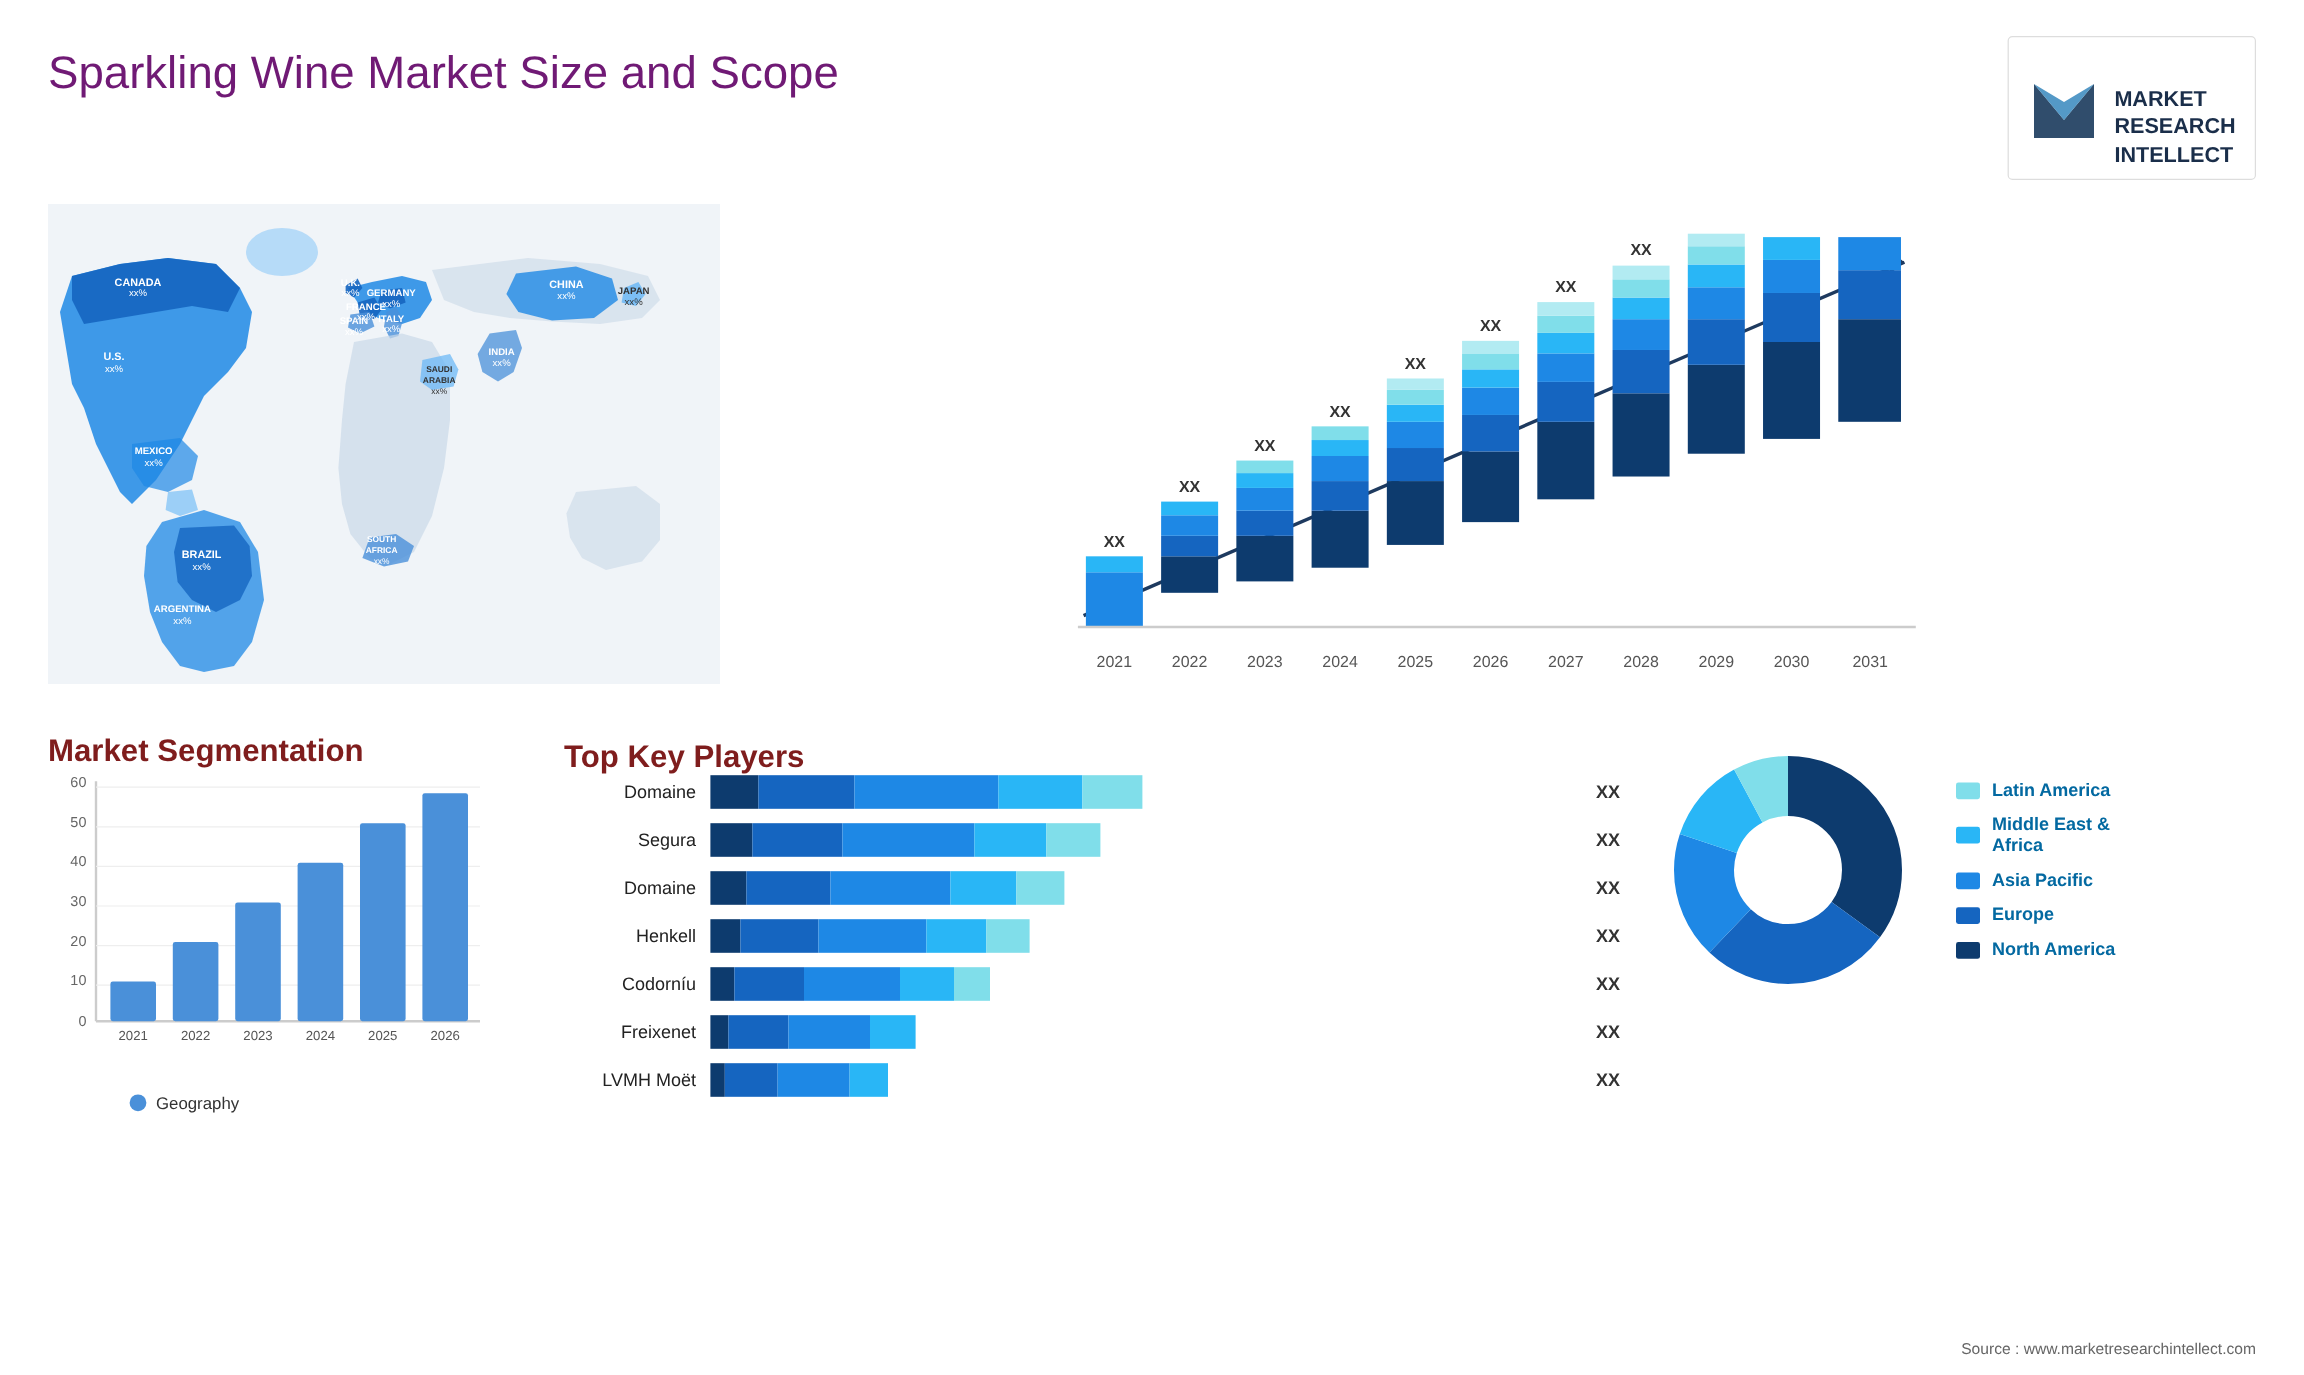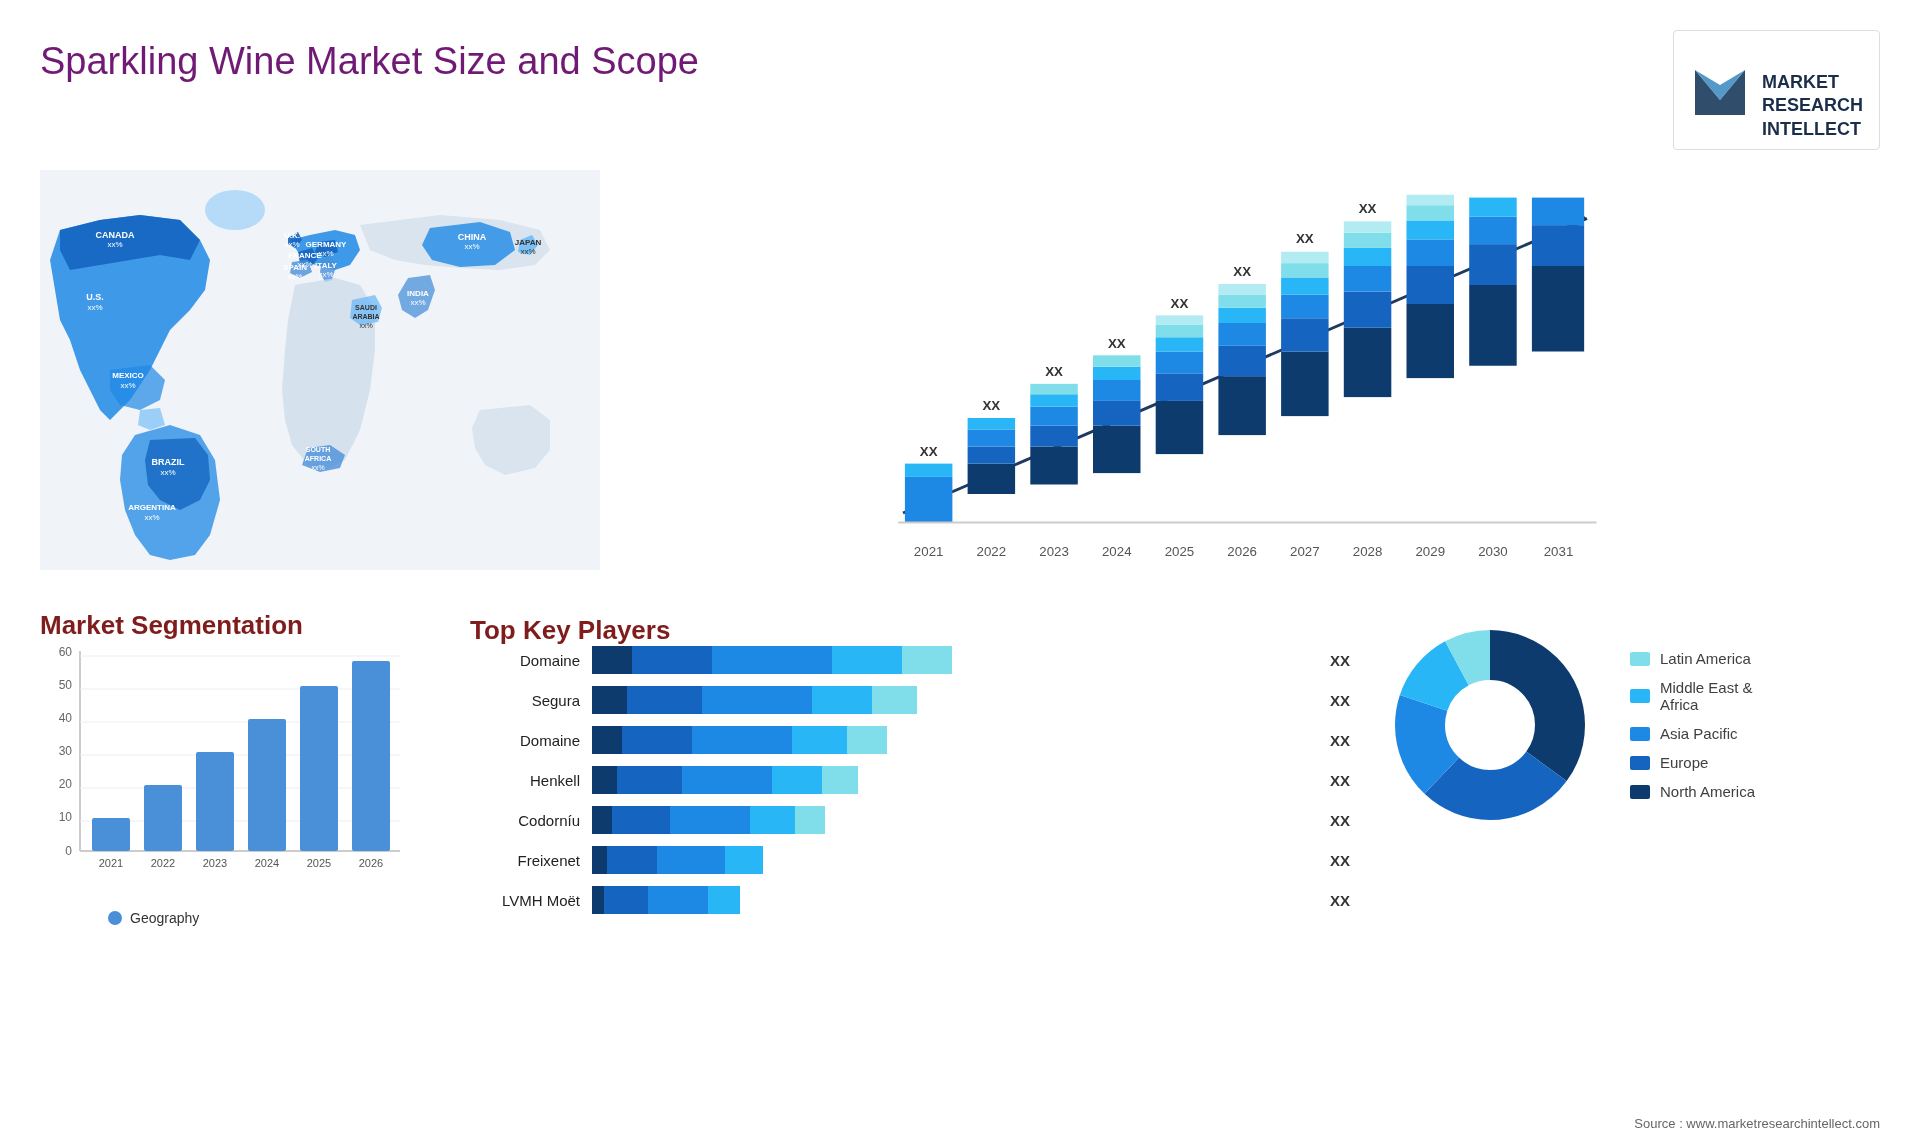--- a/index.html
+++ b/index.html
@@ -118,21 +118,22 @@
     }
 
     .donut-legend-color {
       width: 20px;
       height: 14px;
       border-radius: 2px;
     }
 
     .donut-legend-label {
       font-size: 15px;
-      color: #404040;
+      color: #0369a1;
+      font-weight: bold;
     }
 
     .source-text {
       position: absolute;
       bottom: 10px;
       right: 40px;
       font-size: 13px;
       color: #666;
     }
   </style>

